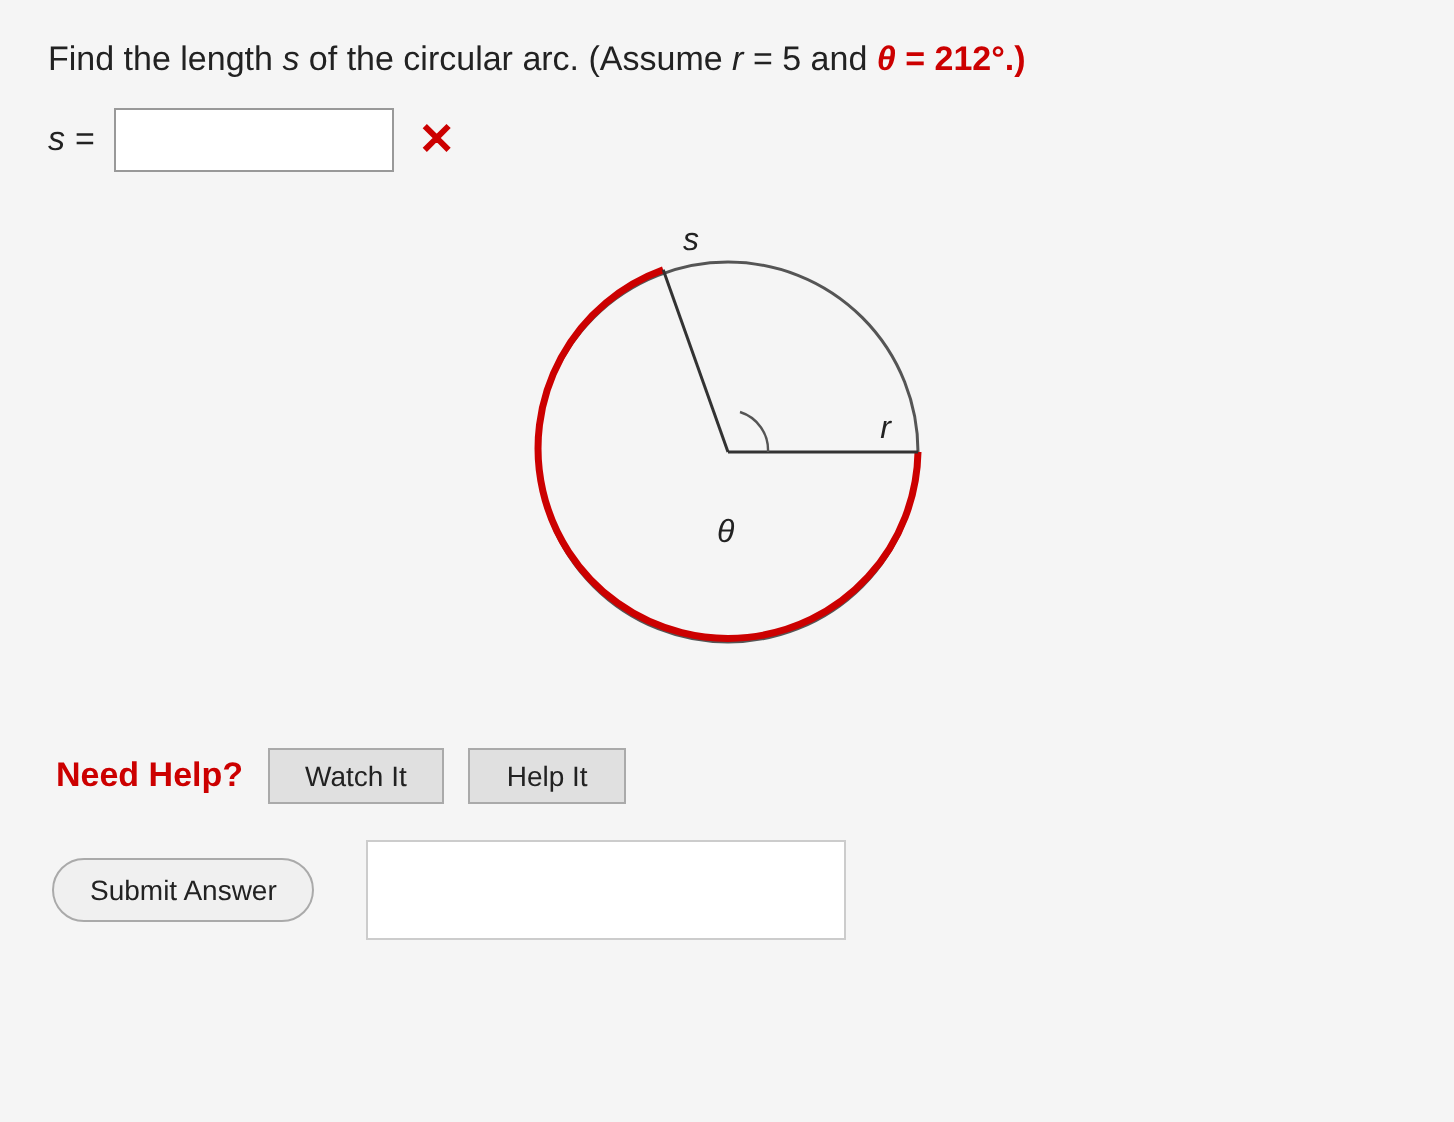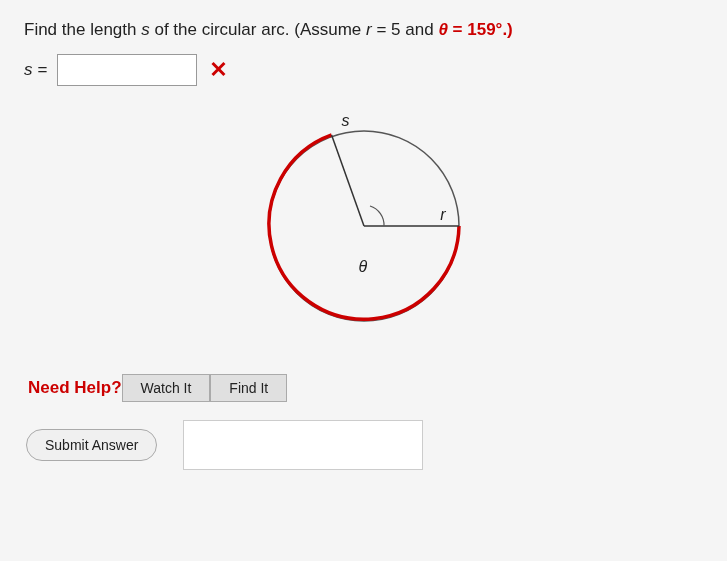--- a/index.html
+++ b/index.html
@@ -95,20 +95,21 @@
       position: absolute;
       bottom: 60px;
       left: 105px;
       font-style: italic;
       font-size: 16px;
       color: #222;
     }
     .need-help-row {
       display: flex;
       align-items: center;
+      gap: 12px;
       margin-bottom: 18px;
       margin-left: 4px;
     }
     .need-help-label {
       font-size: 17px;
       font-weight: bold;
       color: #c00;
     }
     .help-btn {
       padding: 5px 18px;
@@ -142,21 +143,21 @@
       border: 1.5px solid #ccc;
       margin-left: 10px;
     }
   </style>
 </head>
 <body>
 
 <div class="main-container">
 
   <div class="problem-text">
-    <span>Find the length&nbsp;</span><span class="var">s</span><span> of the circular arc. (Assume&nbsp;</span><span class="var">r</span><span> = 5 </span><span>and </span><span class="var eq-val">θ</span><span class="eq-val"> = 159°.)</span>
+    <span>Find the length&nbsp;</span><span class="var">s</span><span> of the circular arc. (Assume&nbsp;</span><span class="var">r</span><span> = 5 </span><span>and </span><span class="var eq-val">θ</span><span class="eq-val"> = 212°.)</span>
   </div>
 
   <div class="answer-row">
     <span class="s-label">s =</span>
     <input class="answer-input" type="text" value="" style="">
     <span class="x-mark">✕</span>
   </div>
 
   <div class="diagram-area">
     <div class="circle-diagram">
@@ -178,21 +179,21 @@
         <line x1="110" y1="110" x2="205" y2="110" stroke="#333" stroke-width="1.5"></line>
 
         <path d="M 130 110 A 20 20 0 0 0 116 90" fill="none" stroke="#555" stroke-width="1.2"></path>
       </svg>
     </div>
   </div>
 
   <div class="need-help-row">
     <span class="need-help-label">Need Help?</span>
     <button class="help-btn">Watch It</button>
-    <button class="help-btn">Find It</button>
+    <button class="help-btn">Help It</button>
   </div>
 
   <div class="submit-row">
     <button class="submit-btn">Submit Answer</button>
     <div class="answer-box-right"></div>
   </div>
 
 </div>
 
 </body></html>

